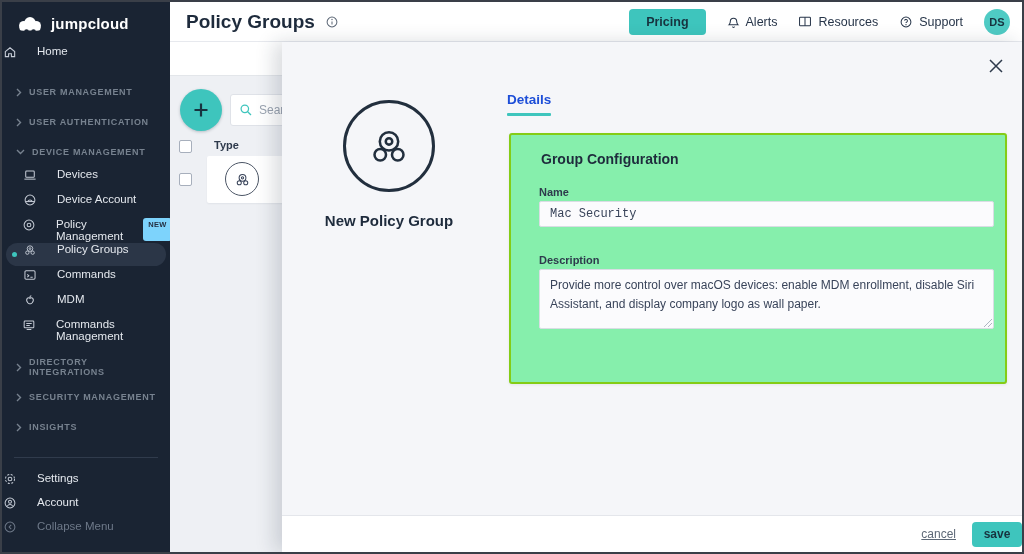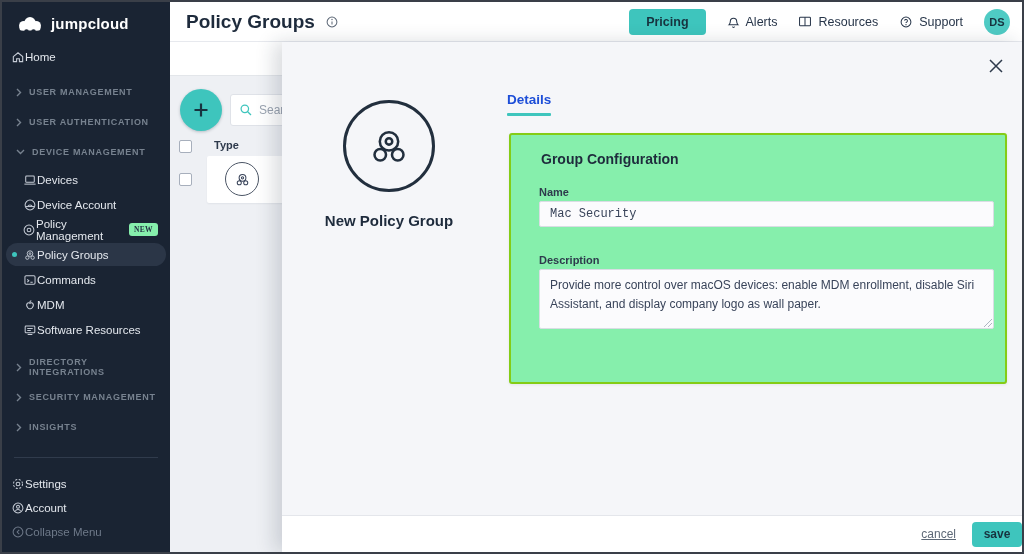--- a/index.html
+++ b/index.html
@@ -7,32 +7,32 @@
   body { font-family: "Liberation Sans", "DejaVu Sans", sans-serif; }
 
   .screen { position:relative; width:1024px; height:554px; border:2px solid #3a3f48;
             overflow:hidden; background:#EEF0F4; display:flex; }
 
   
   .sidebar { width:168px; min-width:168px; height:100%; background:#1A2433;
              display:flex; flex-direction:column; color:#E4E8EE; }
   .logo-row { display:flex; align-items:flex-start; gap:7px; padding:13px 14px 12px 14px; }
   .logo-text { color:#fff; font-weight:bold; font-size:15px; letter-spacing:.2px; }
-  .nav-item { display:flex; align-items:center; gap:0; padding:0 8px; height:24px;
+  .nav-item { display:flex; gap:20px; padding:0 0; height:24px;
               font-size:11.5px; color:#E4E8EE; cursor:pointer; position:relative; }
   .nav-item .nicon { width:15px; display:flex; justify-content:center; color:#C6CCD6; }
   .nav-section { display:flex; align-items:center; gap:7px; padding:0 14px; height:30px;
                  font-size:9px; font-weight:bold; letter-spacing:.7px; color:#77828F; cursor:pointer; }
   .nav-section .chev { color:#77828F; display:flex; }
   .sub-item { padding-left:16px; margin:1px 4px; height:23px; border-radius:13px; }
   .sub-item.active { background:#2B3647; }
   .active-dot { position:absolute; left:6px; top:9px; width:5px; height:5px; border-radius:50%;
                 background:#3EC5BD; }
-  .new-badge { margin-left:auto; background:#86efac; color:#253043; font-size:7.5px; font-weight:bold;
-               padding:2px 5px; border-radius:3px; letter-spacing:.4px;font-family:Liberation Serif, serif; }
+  .new-badge { margin-left:auto; background:#7dd3fc; color:#253043; font-size:7.5px; font-weight:bold;
+               padding:2px 5px; border-radius:3px; letter-spacing:.4px; }
   .sidebar-bottom { margin-top:auto; padding-bottom:8px; }
   .sidebar-divider { height:1px; background:#303B4C; margin:0 12px 14px 12px; }
   .dim { color:#6E7989; }
   .dim .nicon { color:#6E7989; }
 
   
   .main { flex:1; display:flex; flex-direction:column; position:relative; }
   .topbar { height:40px; background:#fff; border-bottom:1px solid #E7E9EE; display:flex;
             align-items:center; padding:0 12px 0 16px; }
   .page-title { font-size:19px; font-weight:bold; color:#1E2B3C; }
@@ -229,21 +229,21 @@
       <span>MDM</span>
     </div>
 
     <div class="nav-item sub-item">
       <span class="nicon">
         <svg width="14" height="14" viewBox="0 0 18 18" fill="none" stroke="currentColor" stroke-width="1.3">
           <rect x="2.8" y="4" width="12.4" height="8.5" rx="1"></rect>
             <path d="M6 14.8h6M5.5 7h7M5.5 9.5h4.5"></path>
         </svg>
       </span>
-      <span>Software Resources</span>
+      <span>Commands Management</span>
     </div>
 
     <div class="nav-section" style="margin-top:10px">
       <span class="chev">
         <svg width="6" height="9" viewBox="0 0 6 9" fill="none" stroke="currentColor" stroke-width="1.4">
             <path d="M1 1l3.5 3.5L1 8"></path>
           </svg>
       </span>
       <span>DIRECTORY INTEGRATIONS</span>
     </div>

